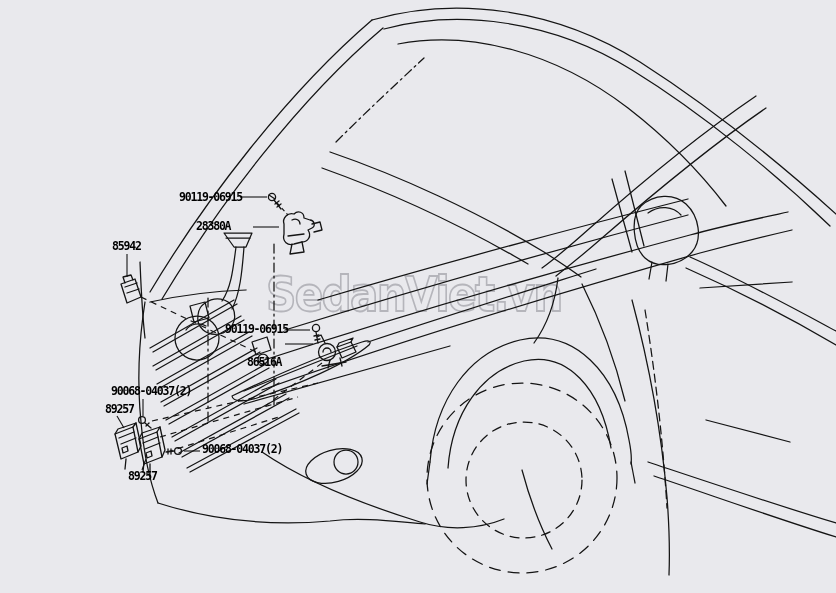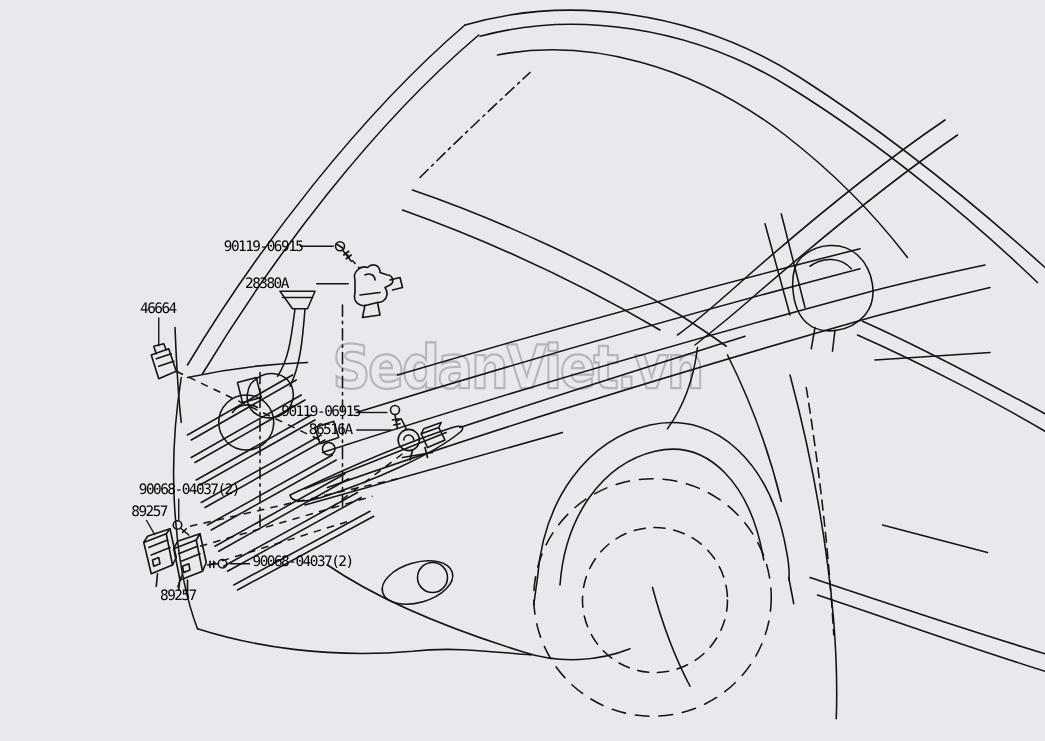--- a/index.html
+++ b/index.html
@@ -20,21 +20,21 @@
     transform:scaleX(0.88);
     transform-origin:left center;
     color:transparent;
     -webkit-text-stroke:1.8px #b5b5bb;
     white-space:nowrap;
     user-select:none;
   }
   svg.lineart{position:absolute;left:0;top:0;}
   .part-label{
     position:absolute;
-    font-weight:normal;
+    font-weight:bold;
     font-size:11.5px;
     letter-spacing:-1.2px;
     color:#000;
     white-space:nowrap;
     line-height:12px;
   }
 </style>
 </head>
 <body>
 
@@ -241,21 +241,21 @@
       <path d="M285,344 L313,344"></path>
       <path d="M143,399 L143,416"></path>
       <path d="M117,416 L124,428"></path>
       <path d="M200,451 L184,451"></path>
       <path d="M142,470 L146,459"></path>
     </g>
   </svg>
 
   <div class="part-label" style="left:179px;top:191px">90119-06915</div>
   <div class="part-label" style="left:196px;top:220px">28380A</div>
-  <div class="part-label" style="left:112px;top:240px">46664</div>
+  <div class="part-label" style="left:112px;top:240px">85942</div>
   <div class="part-label" style="left:225px;top:323px">90119-06915</div>
-  <div class="part-label" style="left:247px;top:337px">86516A</div>
+  <div class="part-label" style="left:247px;top:356px">86516A</div>
   <div class="part-label" style="left:111px;top:385px">90068-04037(2)</div>
   <div class="part-label" style="left:105px;top:403px">89257</div>
   <div class="part-label" style="left:202px;top:443px">90068-04037(2)</div>
   <div class="part-label" style="left:128px;top:470px">89257</div>
 
 </div>
 
 </body></html>

